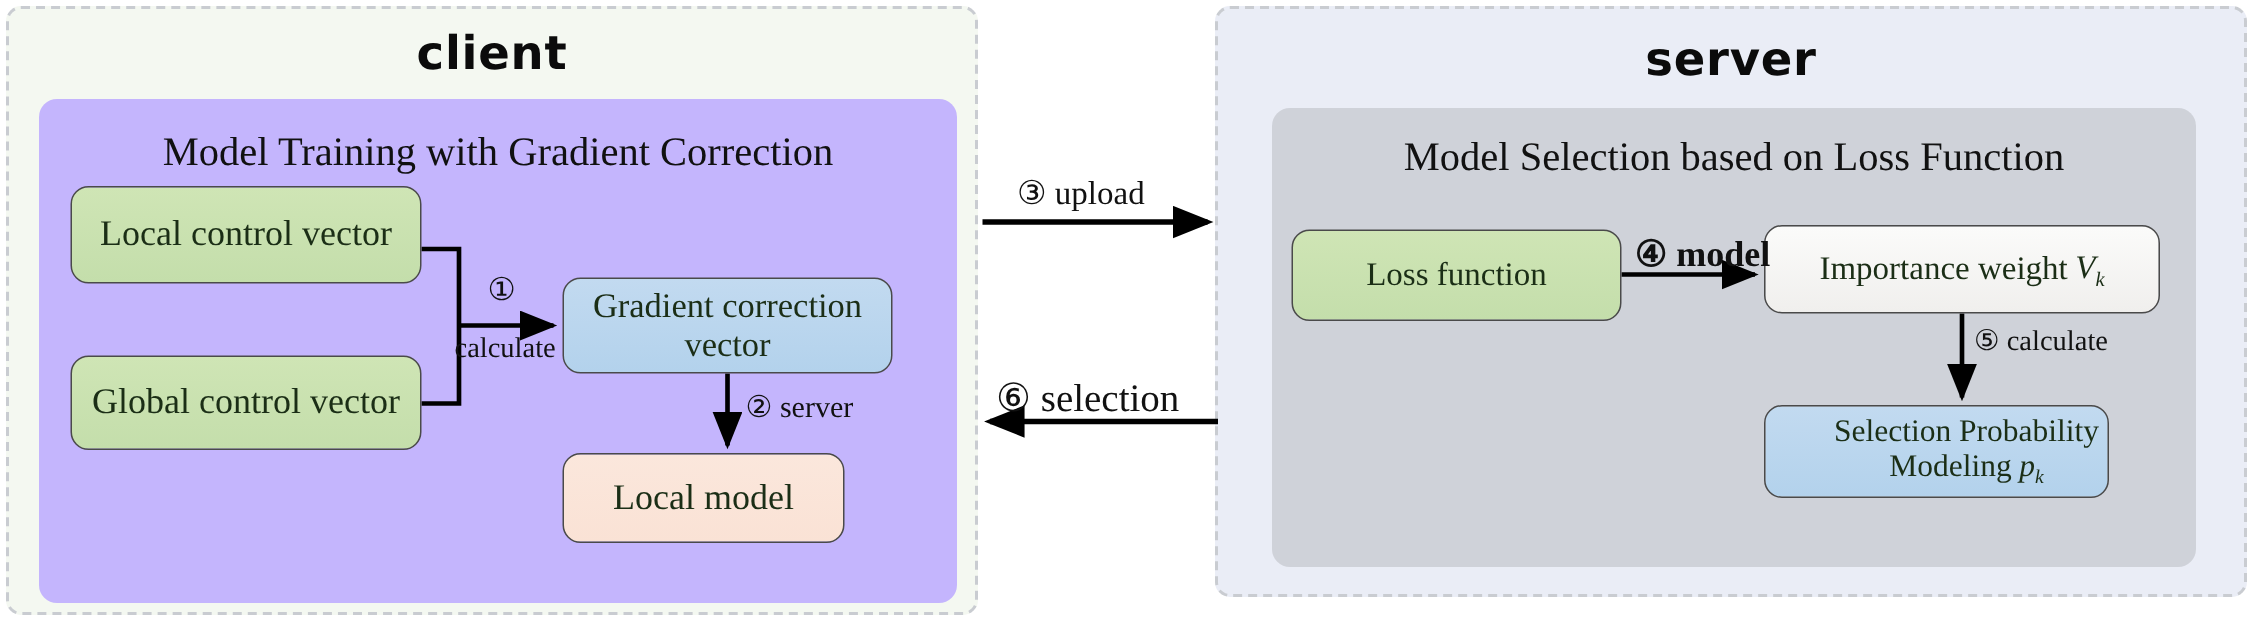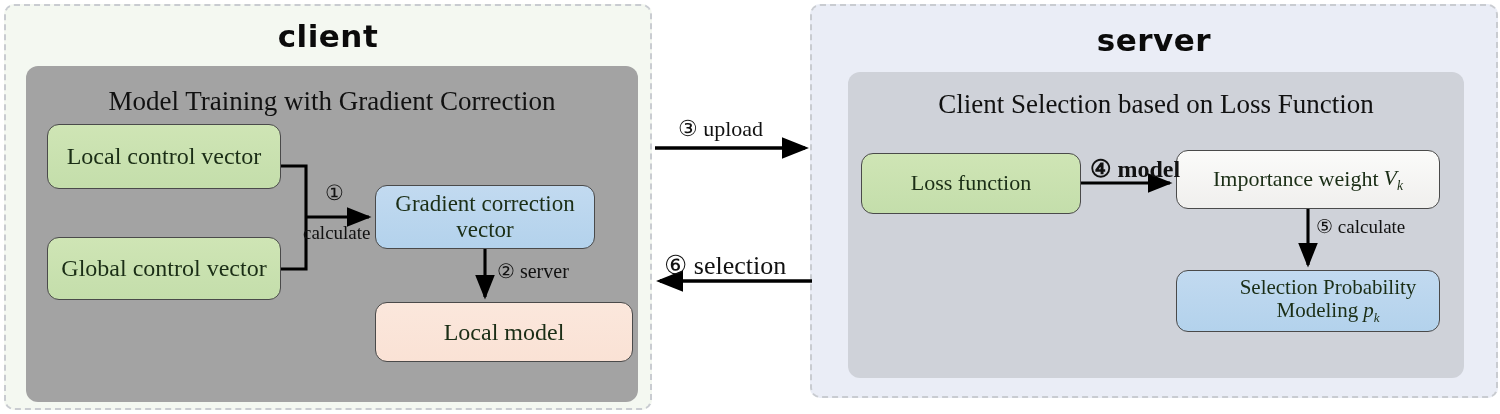--- a/index.html
+++ b/index.html
@@ -54,21 +54,21 @@
   
   .inner-panel {
     position: absolute;
     background: #dcdcda;
     border-radius: 12px;
     box-sizing: border-box;
   }
   #client-inner {
     left: 24px; top: 64px;
     width: 612px; height: 336px;
-    background: #a3a3a3;
+    background: #c4b5fd;
   }
   #server-inner {
     left: 846px; top: 70px;
     width: 616px; height: 306px;
     background: #cfd2d9;
   }
   .inner-title {
     position: absolute;
     left: 0; right: 0;
     text-align: center;
@@ -104,26 +104,26 @@
     background: linear-gradient(180deg, #fbe7dc 0%, #fae2d5 100%);
   }
   .node.white {
     background: linear-gradient(180deg, #fbfbfa 0%, #f0efed 100%);
   }
 
   
   #n-local-ctrl  { left: 47px;  top: 124px; width: 234px; height: 65px;  font-size: 24px; }
   #n-global-ctrl { left: 47px;  top: 237px; width: 234px; height: 63px;  font-size: 24px; }
   #n-grad-corr   { left: 375px; top: 185px; width: 220px; height: 64px;  font-size: 23px; }
-  #n-local-model { left: 375px; top: 302px; width: 258px; height: 60px;  font-size: 24px; }
+  #n-local-model { left: 375px; top: 302px; width: 188px; height: 60px;  font-size: 24px; }
 
   
   #n-loss        { left: 861px;  top: 153px; width: 220px; height: 61px; font-size: 22px; }
   #n-importance  { left: 1176px; top: 150px; width: 264px; height: 59px; font-size: 22px; }
-  #n-selprob     { left: 1176px; top: 270px; width: 264px; height: 62px; font-size: 21px; padding-left: 40px; }
+  #n-selprob     { left: 1176px; top: 270px; width: 230px; height: 62px; font-size: 21px; padding-left: 40px; }
 
   .mathvar {
     font-style: italic;
     font-family: "Liberation Serif", "DejaVu Serif", serif;
     padding-left: 5px;
   }
   .mathvar sub {
     font-size: 0.62em;
     font-style: italic;
   }
@@ -160,21 +160,21 @@
 
     <div class="inner-panel" id="client-inner" style="left:20px; top:60px;">
       <div class="inner-title" id="client-inner-title">Model Training with Gradient Correction</div>
     </div>
   </div>
 
   <div class="outer-panel" id="server-panel">
     <div class="panel-title" id="server-title">server</div>
 
     <div class="inner-panel" id="server-inner" style="left:36px; top:66px;">
-      <div class="inner-title" id="server-inner-title">Client Selection based on Loss Function</div>
+      <div class="inner-title" id="server-inner-title">Model Selection based on Loss Function</div>
     </div>
   </div>
 
   <svg class="wires" viewBox="0 0 1500 414">
     <defs>
       <marker id="ah" markerWidth="9" markerHeight="9" refX="7.2" refY="3.2" orient="auto" markerUnits="strokeWidth">
         <path d="M0,0 L8,3.2 L0,6.4 z" fill="#000000"></path>
       </marker>
       <marker id="ahbig" markerWidth="8" markerHeight="8" refX="6.4" refY="3" orient="auto" markerUnits="strokeWidth">
         <path d="M0,0 L7.5,3 L0,6 z" fill="#000000"></path>

